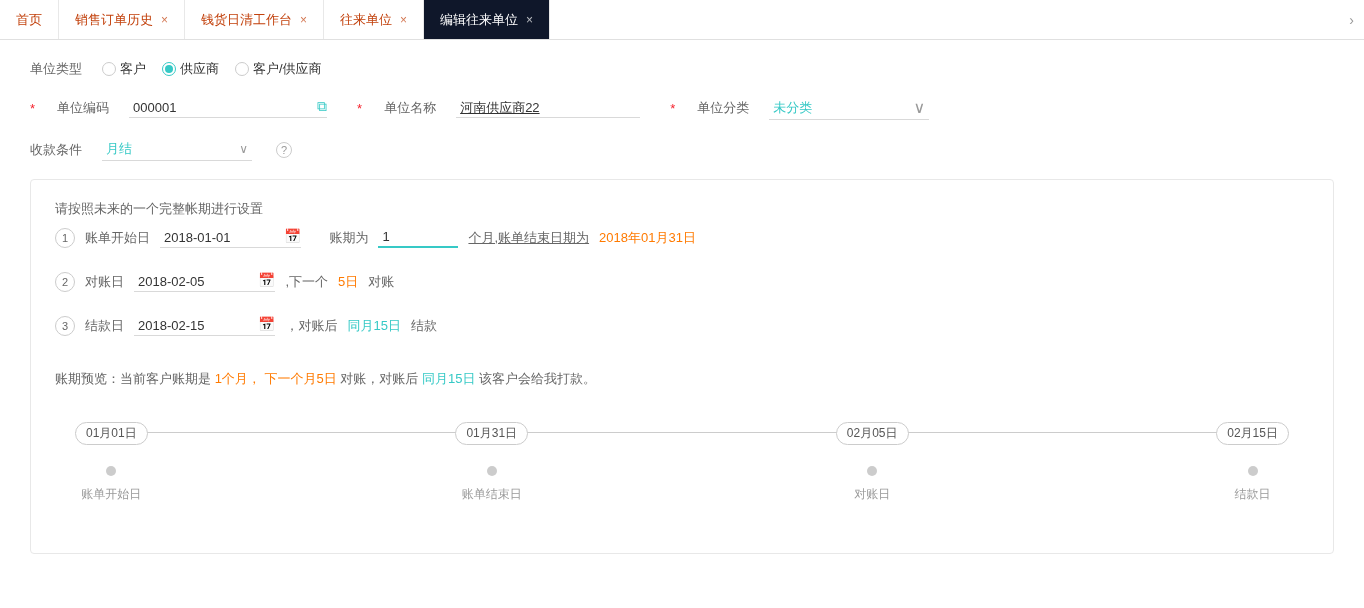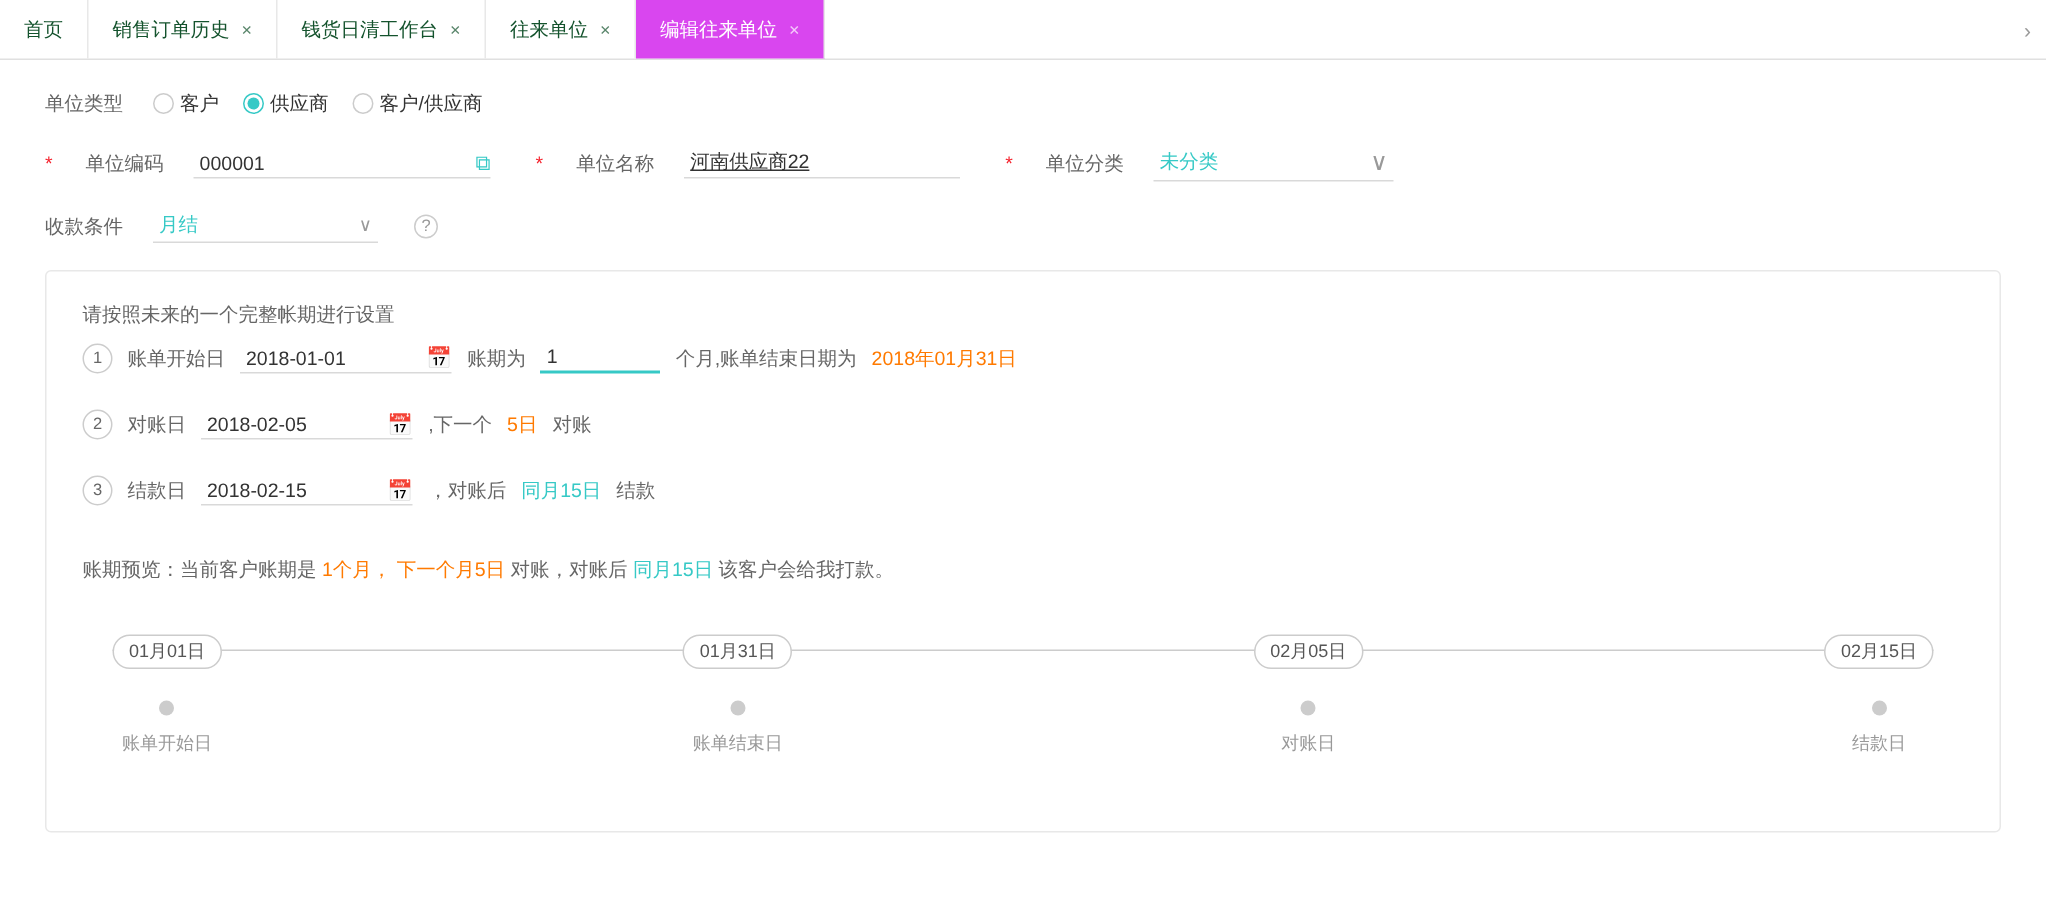--- a/index.html
+++ b/index.html
@@ -14,27 +14,27 @@
       height: 40px;
       padding: 0 0;
     }
     .tab-item {
       display: flex;
       align-items: center;
       padding: 0 16px;
       height: 100%;
       cursor: pointer;
       font-size: 13px;
-      color: #14532d;
+      color: #c2410c;
       border-right: 1px solid #e8e8e8;
       white-space: nowrap;
       position: relative;
     }
     .tab-item.active {
-      background: #d946ef;
+      background: #0f172a;
       color: #fff;
     }
     .tab-item .close-btn {
       margin-left: 8px;
       font-size: 12px;
       cursor: pointer;
       opacity: 0.7;
     }
     .tab-item.active .close-btn { color: #fff; }
     .tab-arrow {
@@ -111,21 +111,21 @@
       border-bottom: 1px solid #d9d9d9;
       outline: none;
       padding: 2px 4px;
       font-size: 13px;
       color: #333;
       background: transparent;
       min-width: 120px;
     }
     .input-with-icon {
       display: flex;
-      align-items: center;
+      align-items: flex-start;
       border-bottom: 1px solid #d9d9d9;
     }
     .input-with-icon input {
       border: none;
       outline: none;
       padding: 2px 4px;
       font-size: 13px;
       background: transparent;
       min-width: 120px;
     }
@@ -376,23 +376,23 @@
   <div class="panel-box">
     <div class="panel-title">请按照未来的一个完整帐期进行设置</div>
 
     <div class="period-row">
       <div class="period-num">1</div>
       <span class="period-label">账单开始日</span>
       <div class="input-with-icon">
         <input type="text" class="period-date-input" value="2018-01-01" style="">
         <span class="cal-icon">📅</span>
       </div>
-      <span style="color:#666; margin-left:0;">账期为</span>
+      <span style="color:#666; margin-left:18px;">账期为</span>
       <input type="text" class="period-months-input" value="1" style="">
-      <span style="color:#666;">个月,账单结束日期为</span>
+      <span style="color:#666;text-decoration:underline;">个月,账单结束日期为</span>
       <span class="highlight-orange">2018年01月31日</span>
     </div>
 
     <div class="period-row">
       <div class="period-num">2</div>
       <span class="period-label">对账日</span>
       <div class="input-with-icon">
         <input type="text" class="period-date-input" value="2018-02-05" style="">
         <span class="cal-icon">📅</span>
       </div>

